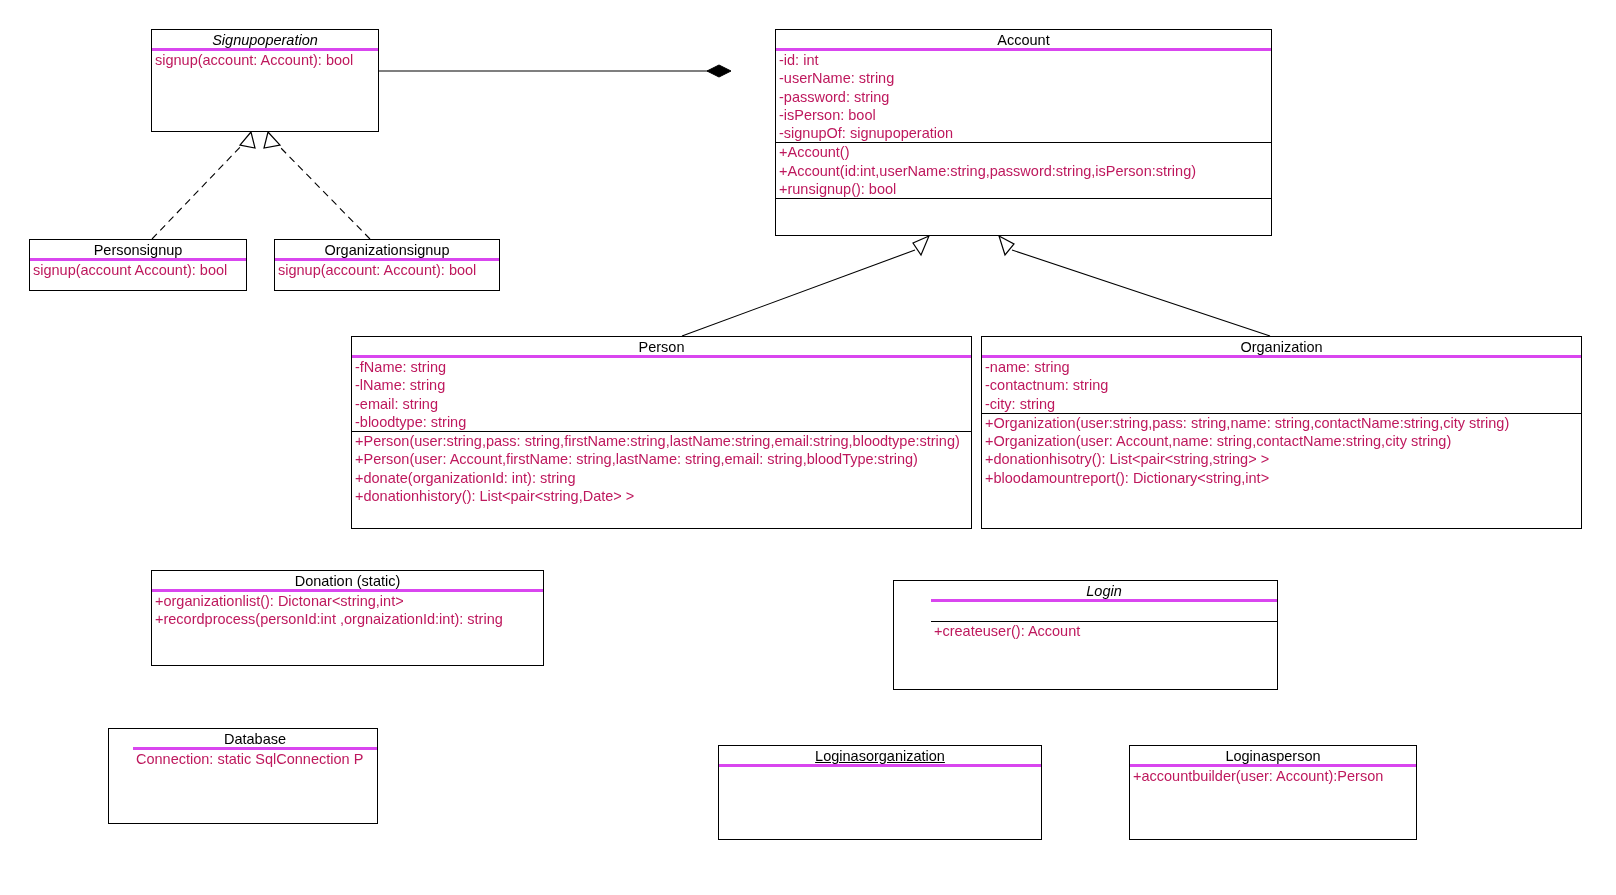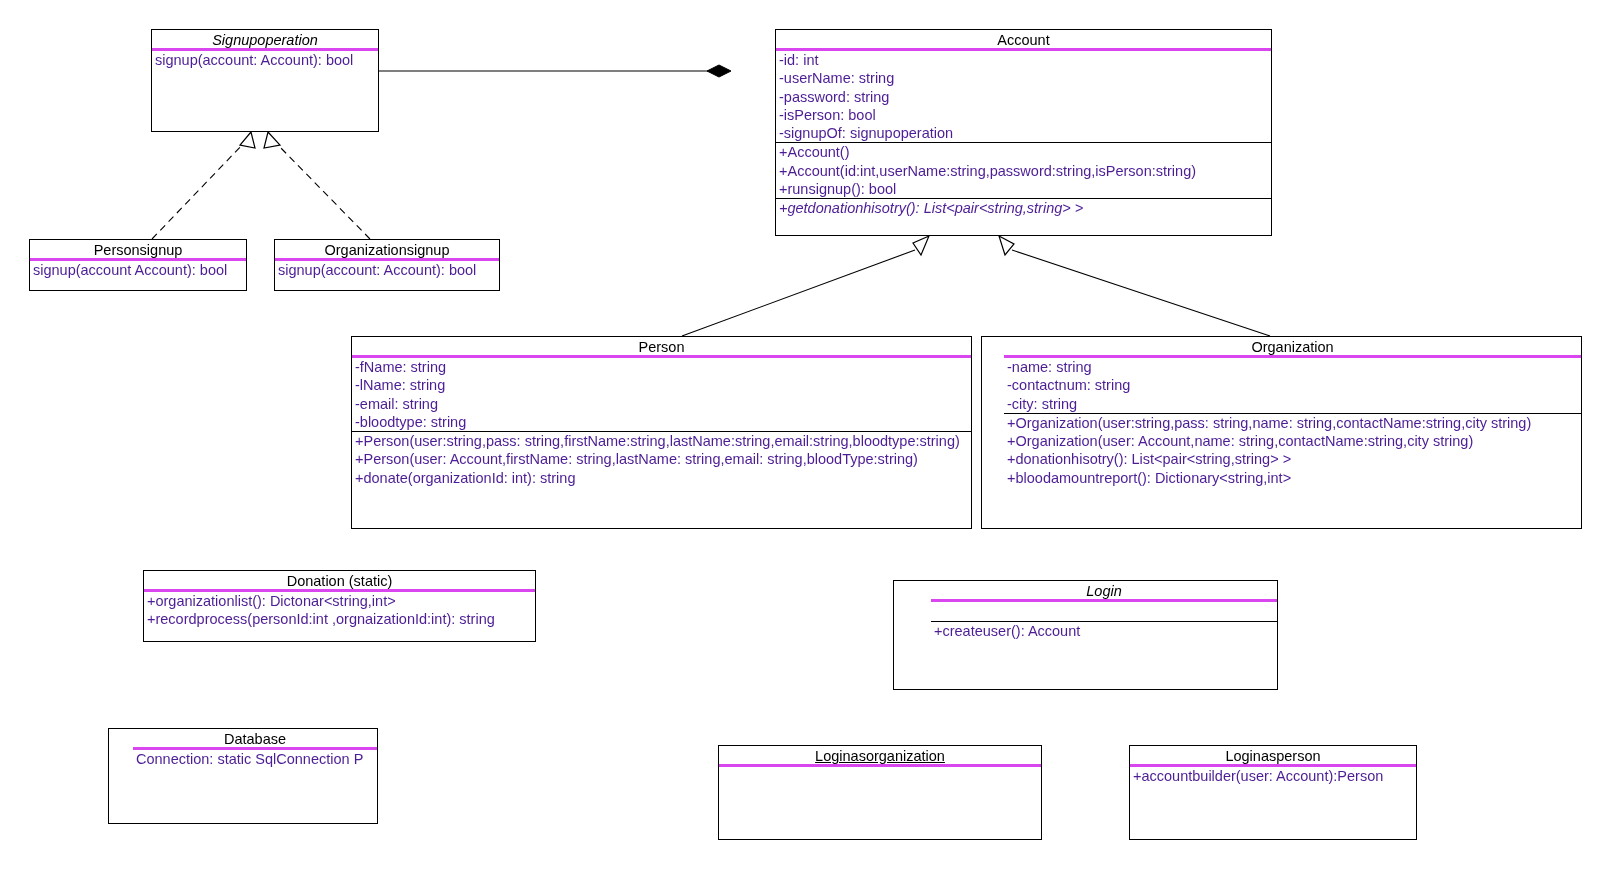--- a/index.html
+++ b/index.html
@@ -42,21 +42,21 @@
   }
   .uml-title.abstract { font-style: italic; }
   .compartment {
     border-bottom: 1px solid #000000;
     padding: 0;
   }
   .compartment.last { border-bottom: none; }
   .member {
     font-size: 14.5px;
     line-height: 18.3px;
-    color: #4c1d95;
+    color: #be185d;
     white-space: nowrap;
     padding-left: 3px;
     overflow: visible;
   }
   .member.italic { font-style: italic; }
   .spacer { height: 0; }
 </style>
 </head>
 <body>
 
@@ -109,23 +109,20 @@
       <div class="member">-userName: string</div>
       <div class="member">-password: string</div>
       <div class="member">-isPerson: bool</div>
       <div class="member">-signupOf: signupoperation</div>
     </div>
     <div class="compartment">
       <div class="member">+Account()</div>
       <div class="member">+Account(id:int,userName:string,password:string,isPerson:string)</div>
       <div class="member">+runsignup(): bool</div>
     </div>
-    <div class="compartment last">
-      <div class="member italic">+getdonationhisotry(): List&lt;pair&lt;string,string&gt; &gt;</div>
-    </div>
   </div>
 
   <div class="uml-class" style="left:29px; top:239px; width:218px; height:52px;">
     <div class="uml-title">Personsignup</div>
     <div class="compartment last">
       <div class="member">signup(account Account): bool</div>
     </div>
   </div>
 
   <div class="uml-class" style="left:274px; top:239px; width:226px; height:52px;">
@@ -140,39 +137,40 @@
     <div class="compartment">
       <div class="member">-fName: string</div>
       <div class="member">-lName: string</div>
       <div class="member">-email: string</div>
       <div class="member">-bloodtype: string</div>
     </div>
     <div class="compartment last">
       <div class="member">+Person(user:string,pass: string,firstName:string,lastName:string,email:string,bloodtype:string)</div>
       <div class="member">+Person(user: Account,firstName: string,lastName: string,email: string,bloodType:string)</div>
       <div class="member">+donate(organizationId: int): string</div>
-    </div>
-  </div>
-
-  <div class="uml-class" style="left:981px; top:336px; width:601px; height:193px;padding-left:22px;">
+      <div class="member">+donationhistory(): List&lt;pair&lt;string,Date&gt; &gt;</div>
+    </div>
+  </div>
+
+  <div class="uml-class" style="left:981px; top:336px; width:601px; height:193px;">
     <div class="uml-title">Organization</div>
     <div class="compartment">
       <div class="member">-name: string</div>
       <div class="member">-contactnum: string</div>
       <div class="member">-city: string</div>
     </div>
     <div class="compartment last">
       <div class="member">+Organization(user:string,pass: string,name: string,contactName:string,city string)</div>
       <div class="member">+Organization(user: Account,name: string,contactName:string,city string)</div>
       <div class="member">+donationhisotry(): List&lt;pair&lt;string,string&gt; &gt;</div>
       <div class="member">+bloodamountreport(): Dictionary&lt;string,int&gt;</div>
     </div>
   </div>
 
-  <div class="uml-class" style="left:143px; top:570px; width:393px; height:72px;">
+  <div class="uml-class" style="left:151px; top:570px; width:393px; height:96px;">
     <div class="uml-title">Donation (static)</div>
     <div class="compartment last">
       <div class="member">+organizationlist(): Dictonar&lt;string,int&gt;</div>
       <div class="member">+recordprocess(personId:int ,orgnaizationId:int): string</div>
     </div>
   </div>
 
   <div class="uml-class" style="left:893px; top:580px; width:385px; height:110px;padding-left:37px;">
     <div class="uml-title abstract">Login</div>
     <div class="compartment" style="height:20px;">

